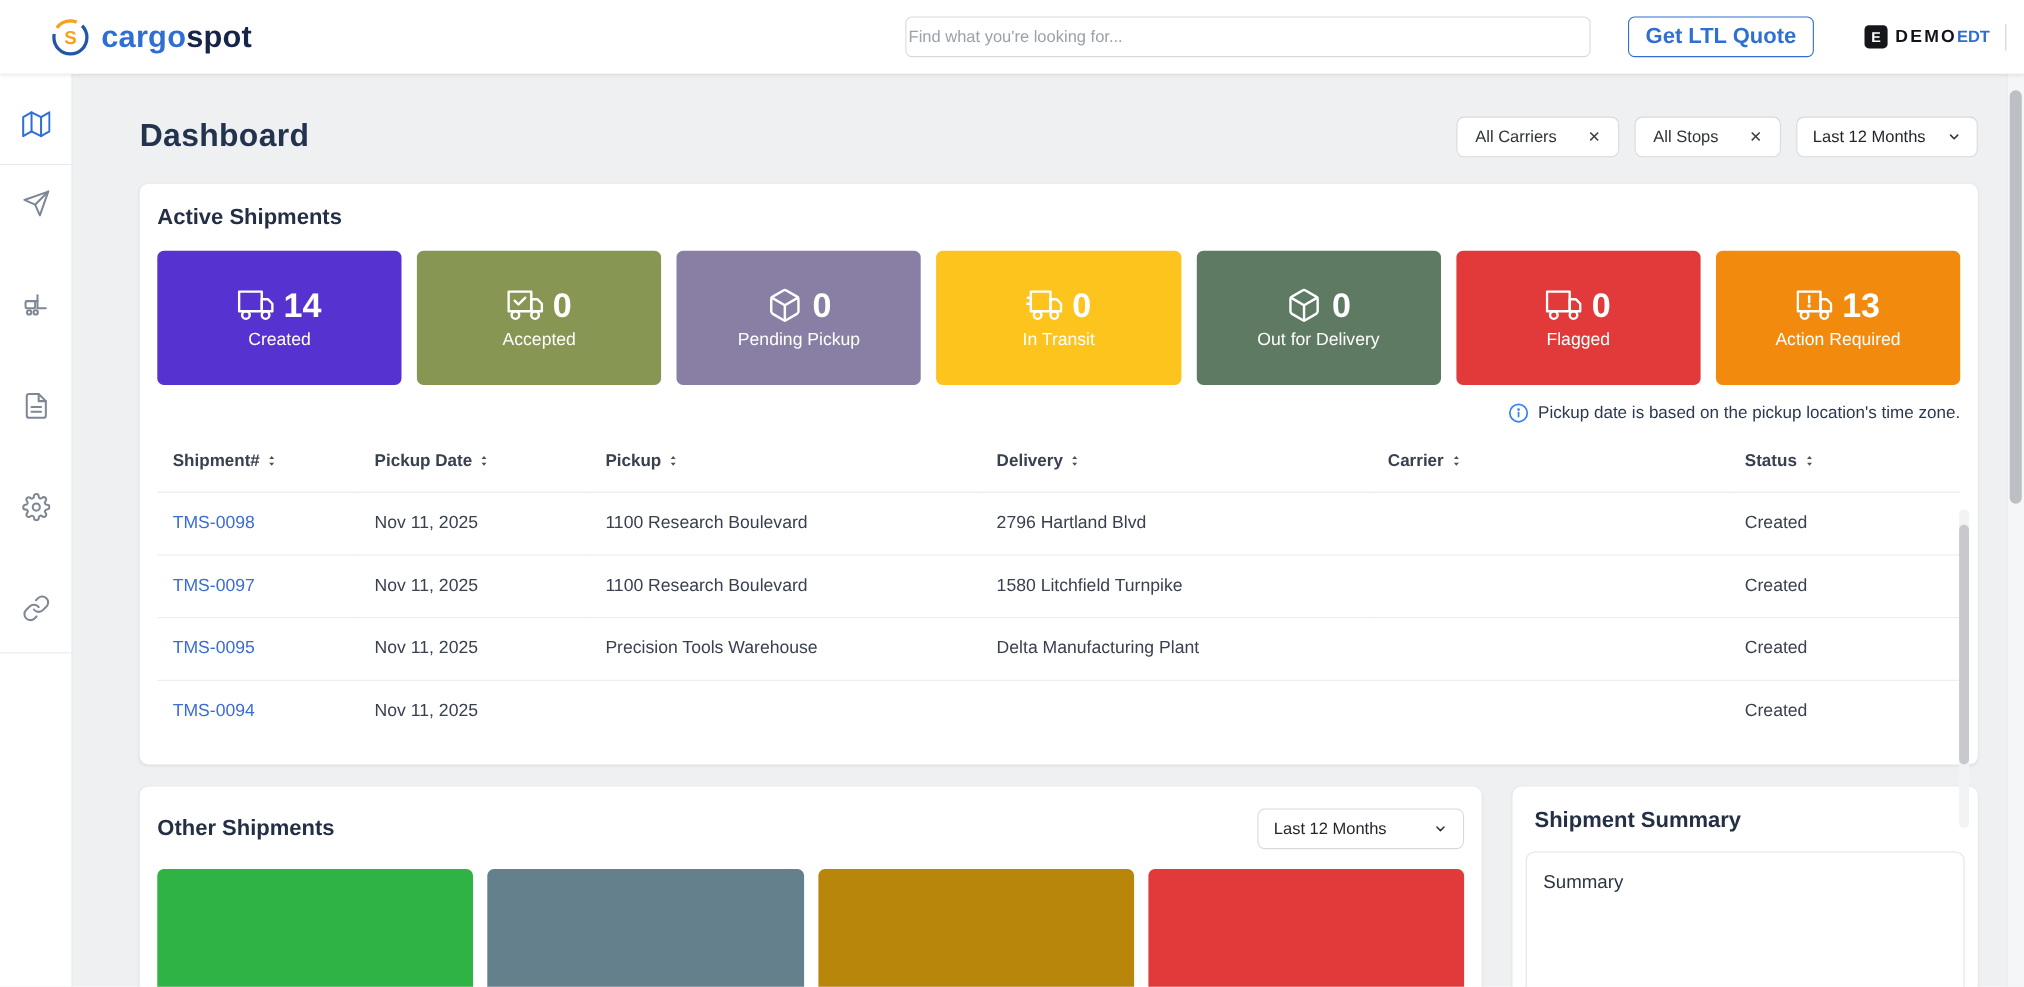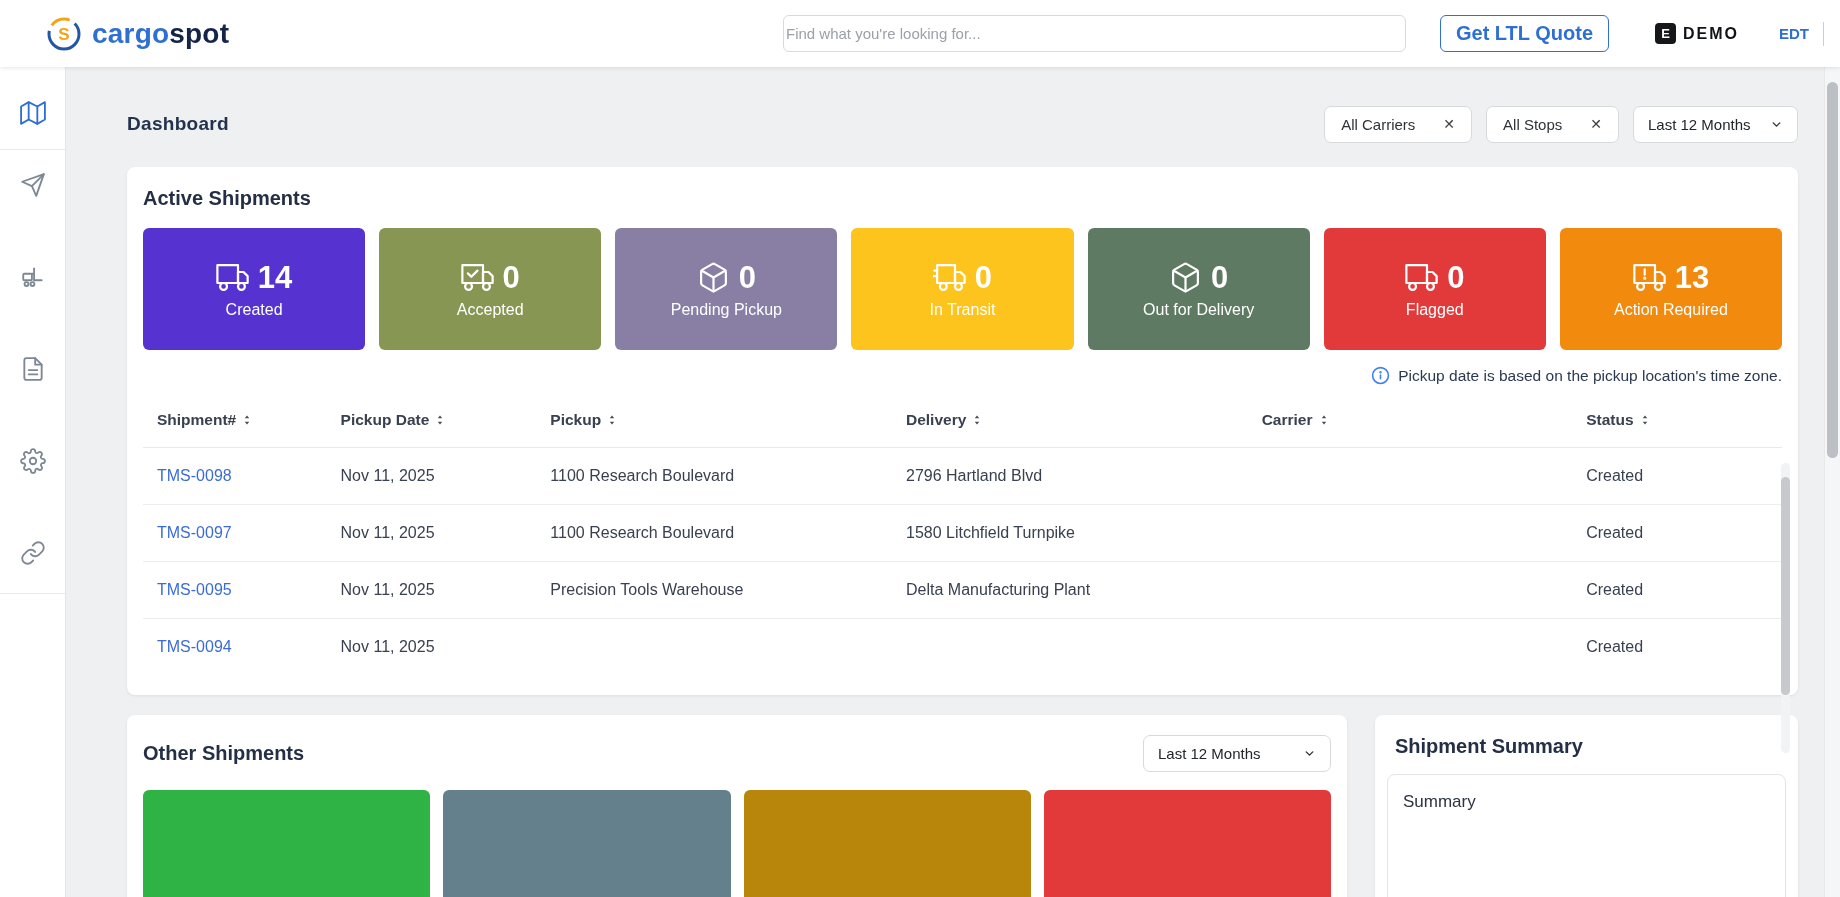--- a/index.html
+++ b/index.html
@@ -38,21 +38,21 @@
     font-size:20px; font-weight:bold; cursor:pointer; white-space:nowrap;
     font-family:"Liberation Sans", sans-serif;
   }
 
   .demo { margin-left:46px; display:flex; align-items:center; gap:7px;
           font-size:16px; font-weight:bold; color:#101318; letter-spacing:2px; }
   .demo-icon { width:21px; height:21px; background:#15171b; color:#fff; border-radius:4px;
                display:flex; align-items:center; justify-content:center;
                font-size:13px; letter-spacing:0; font-weight:bold; }
 
-  .tz { margin-left:40px; color:#2f6fd3; font-weight:bold; font-size:15px; cursor:pointer; }
+  .tz { color:#2f6fd3; font-weight:bold; font-size:15px; cursor:pointer; }
   .hdr-divider { width:1px; height:24px; background:#c9ced4; margin-left:14px; }
 
   
   .sidebar {
     position:absolute; top:67px; left:0; width:66px; bottom:0;
     background:#fff; border-right:1px solid #e3e6e9;
     display:flex; flex-direction:column; align-items:center;
     padding-top:24px; z-index:10;
   }
   .side-icon { width:44px; height:44px; display:flex; align-items:center; justify-content:center;
@@ -62,21 +62,21 @@
   .side-divider { width:100%; height:1px; background:#e7eaec; }
   .side-divider.first { margin-top:14px; }
   .icon-group { padding:13px 0 18px; display:flex; flex-direction:column; gap:48px; }
 
   
   main {
     position:absolute; left:66px; top:67px; right:16px; bottom:0;
     padding:36px 26px 0 61px; overflow:hidden;
   }
   .page-head { display:flex; align-items:center; justify-content:space-between; height:42px; }
-  h1 { font-size:19px; color:#24334d; font-weight:bold; letter-spacing:.3px; }
+  h1 { font-size:29px; color:#24334d; font-weight:bold; letter-spacing:.3px; }
   .filters { display:flex; gap:14px; align-items:center; }
   .chip {
     display:flex; align-items:center; gap:28px; padding:0 16px; height:37px;
     background:#fff; border:1px solid #d7dadd; border-radius:7px;
     font-size:15px; color:#2e3338; cursor:pointer;
   }
   .chip-x { color:#3c4043; font-size:14px; cursor:pointer; }
   .sel {
     display:flex; align-items:center; justify-content:space-between; gap:14px;
     padding:0 14px; height:37px; min-width:165px;

